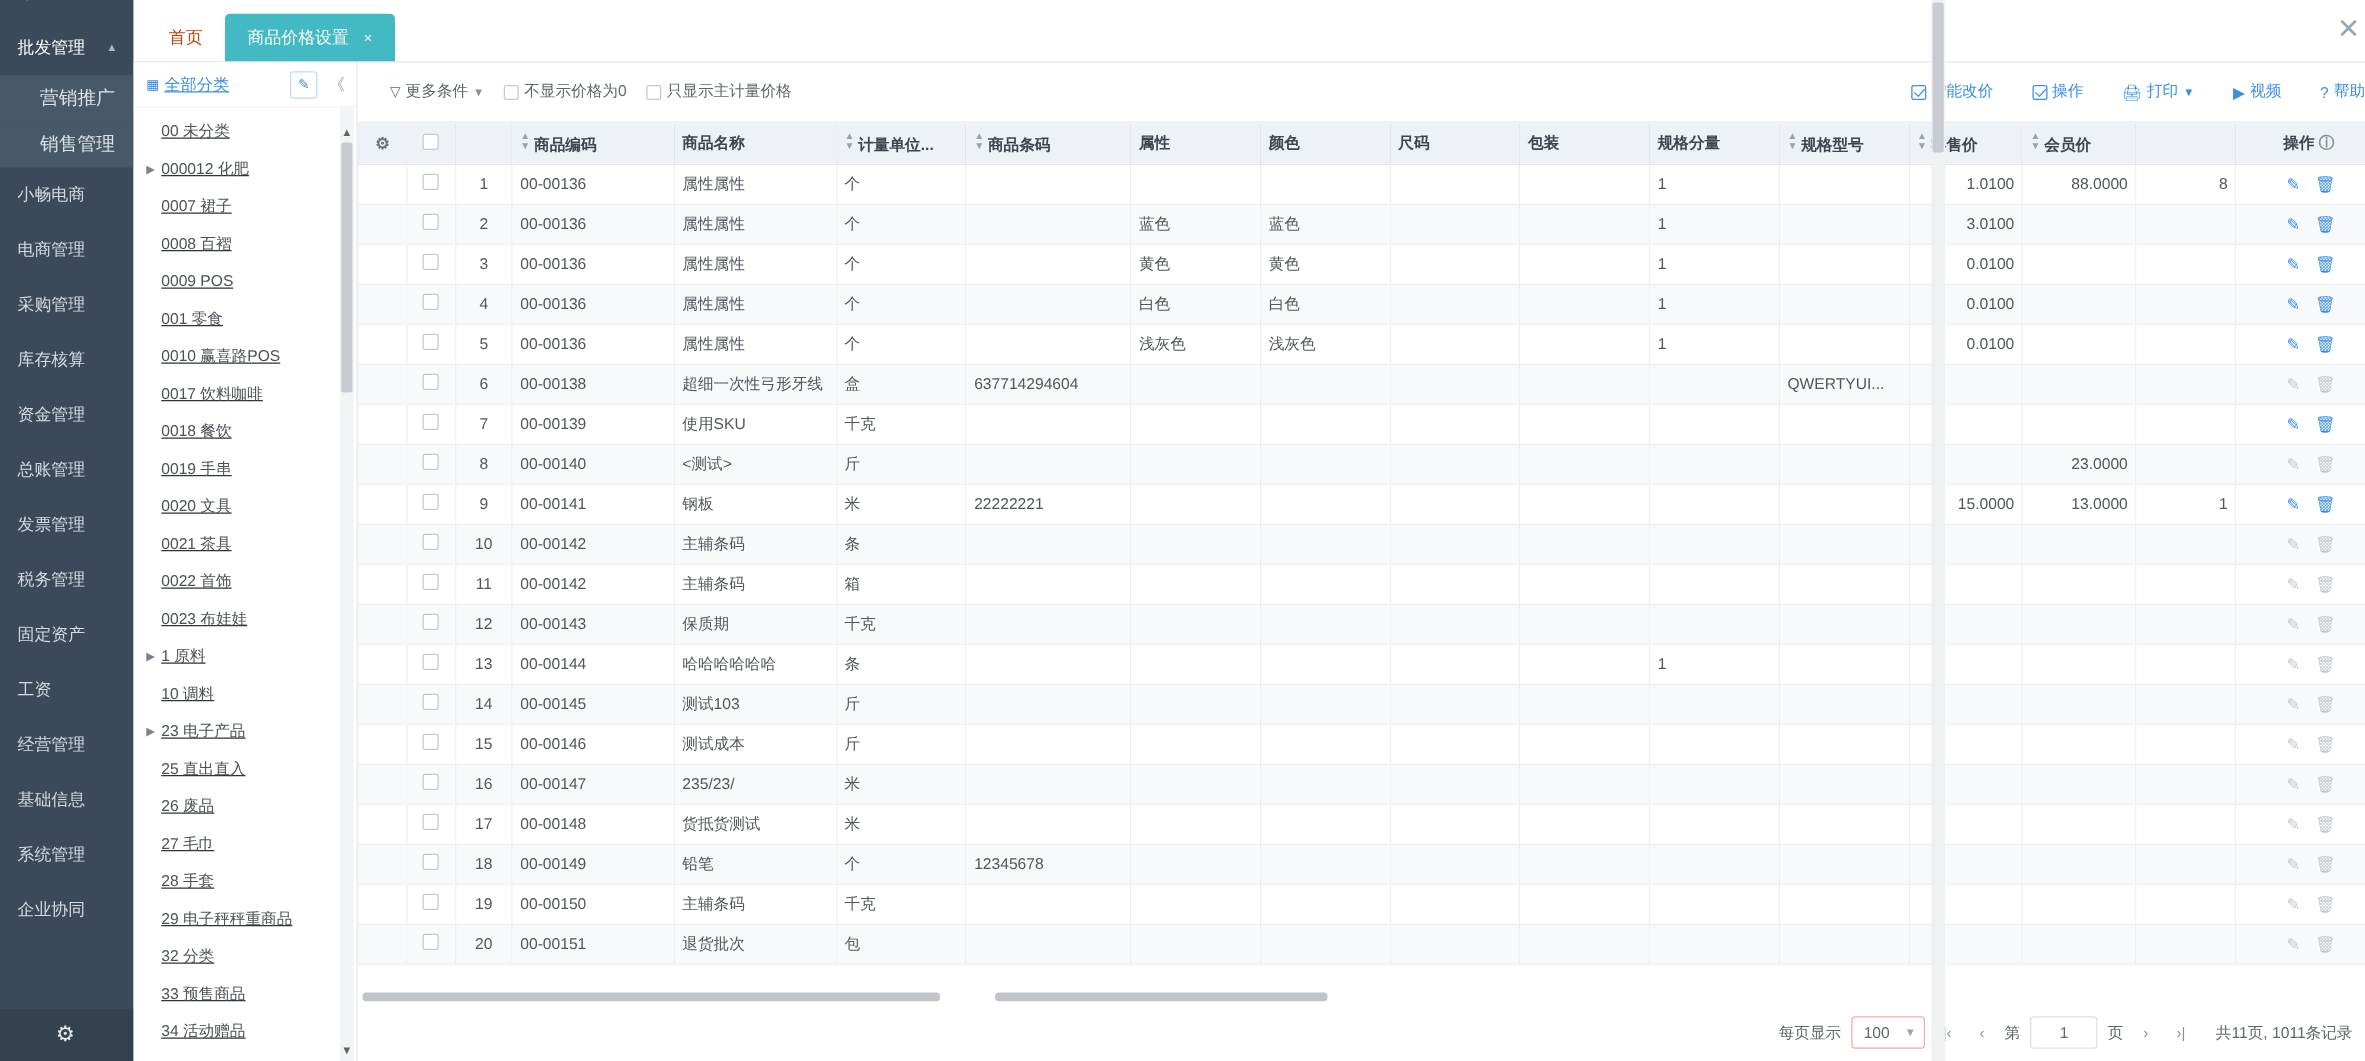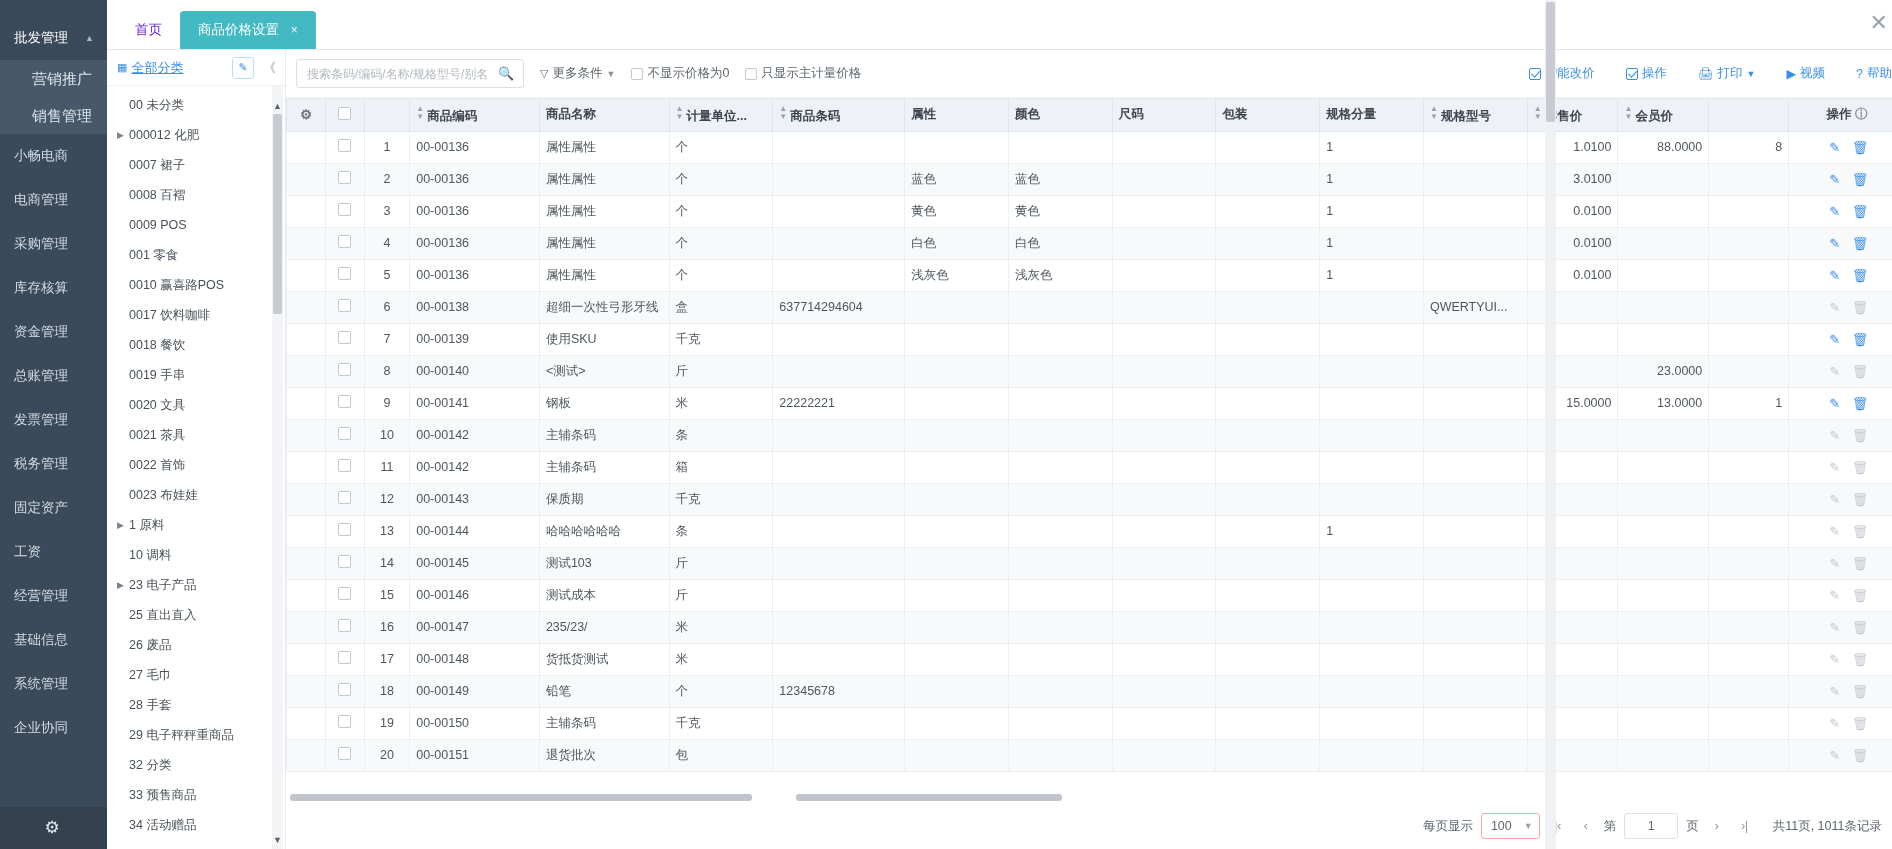--- a/index.html
+++ b/index.html
@@ -99,21 +99,21 @@
     display: flex;
     align-items: flex-end;
     padding-left: 10px;
     position: relative;
   }
   .tab {
     height: 38px;
     line-height: 38px;
     padding: 0 18px;
     font-size: 13.5px;
-    color: #6d28d9;
+    color: #c2410c;
     border-radius: 4px 4px 0 0;
     cursor: pointer;
     white-space: nowrap;
   }
   .tab.active {
     background: #43b9c4;
     color: #ffffff;
   }
   .tab .close {
     margin-left: 8px;
@@ -182,20 +182,21 @@
     color: #909399;
     font-size: 13px;
     cursor: pointer;
     padding: 0 3px;
   }
   .tree-list {
     flex: 1;
     overflow: hidden;
     position: relative;
     padding-top: 4px;
+    text-decoration: underline;
   }
   .tree-node {
     height: 30px;
     line-height: 30px;
     font-size: 12.5px;
     color: #4a5159;
     padding-left: 22px;
     white-space: nowrap;
     position: relative;
     cursor: pointer;
@@ -653,24 +654,20 @@
             <div class="arr up">▲</div>
             <div class="thumb"></div>
             <div class="arr down">▼</div>
           </div>
         </div>
       </div>
 
       <div class="content">
 
         <div class="toolbar">
-          <div class="search-box">
-            <input type="text" placeholder="搜索条码/编码/名称/规格型号/别名" style="">
-            <span class="search-ico">🔍</span>
-          </div>
           <div class="tb-link">
             <span class="fi">▽</span>
             <span>更多条件</span>
             <span style="font-size:9px;color:#8a9099;">▼</span>
           </div>
           <div class="tb-link">
             <span class="cbx"></span>
             <span>不显示价格为0</span>
           </div>
           <div class="tb-link">

